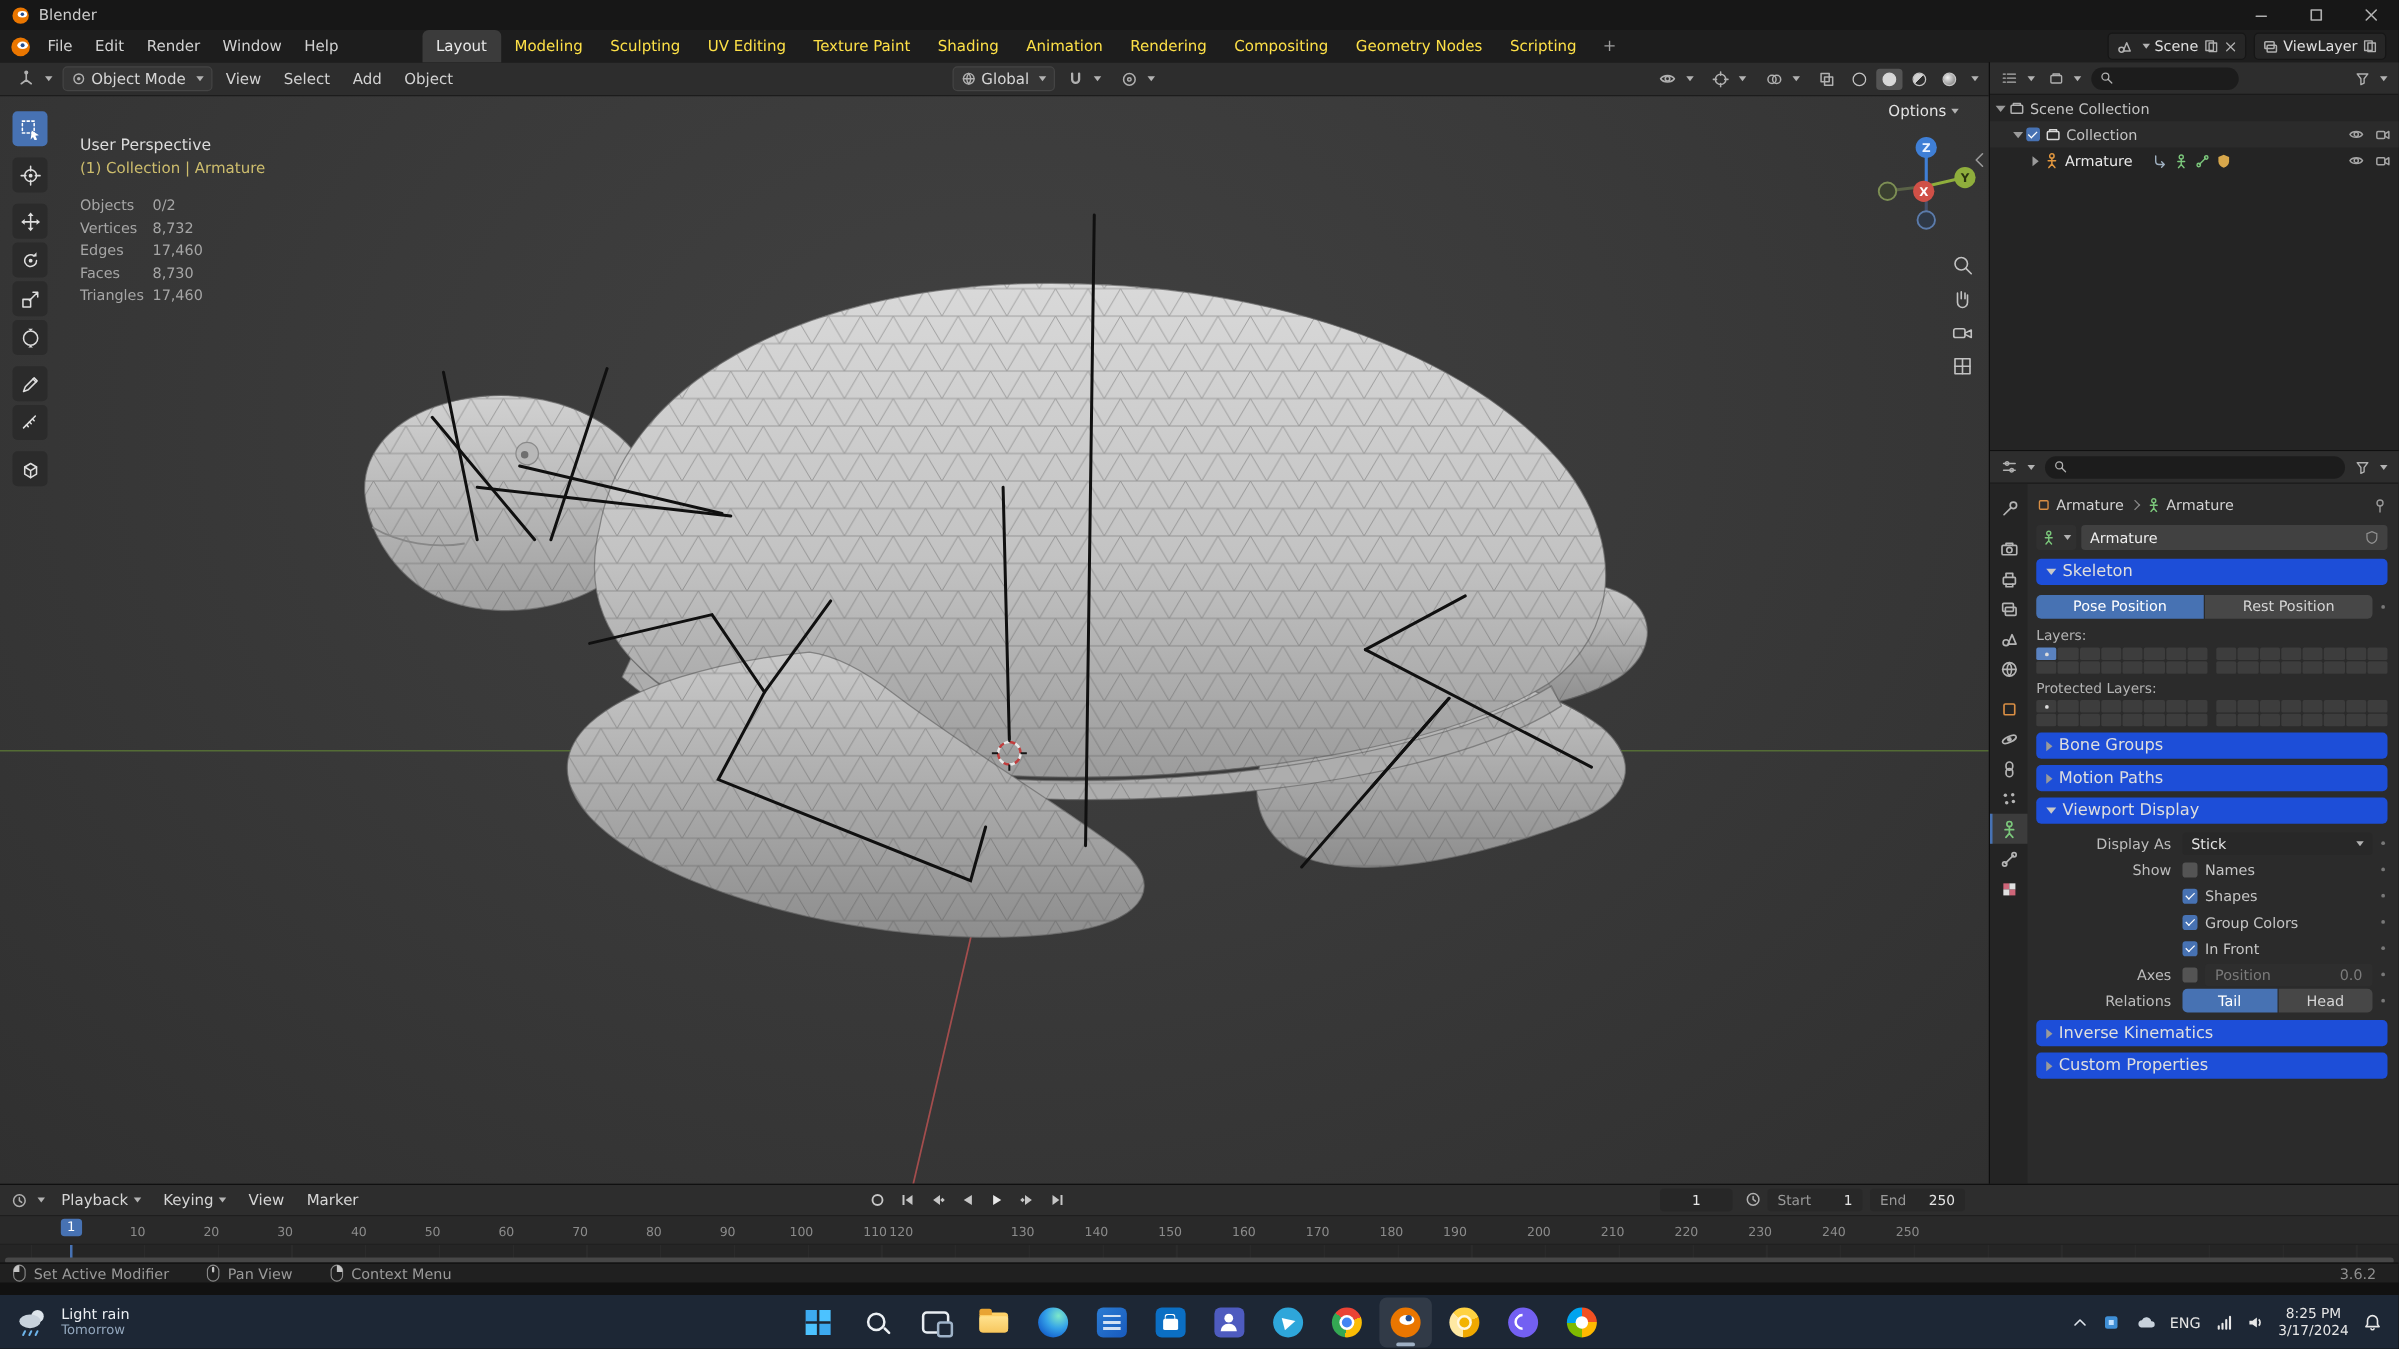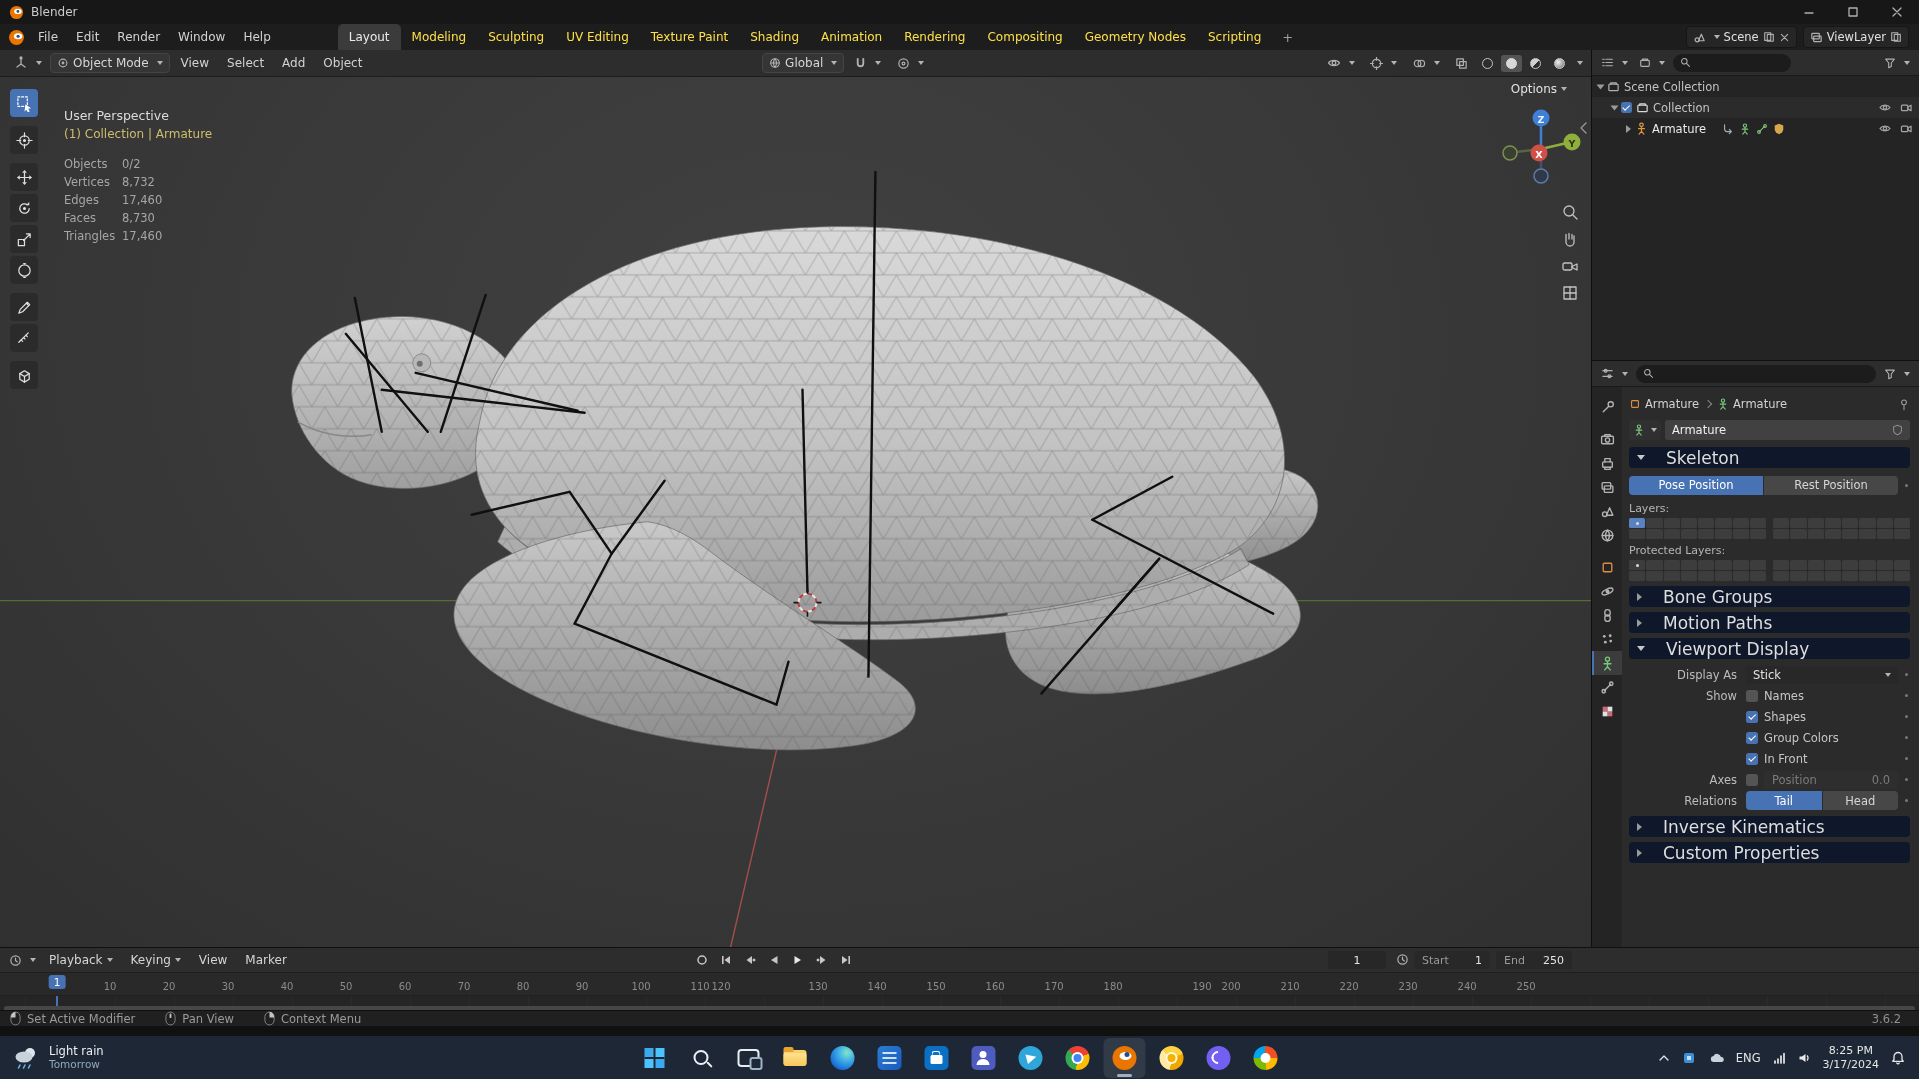--- a/index.html
+++ b/index.html
@@ -99,22 +99,22 @@
   .pr-content{flex:1;padding:6px 9px 6px 7px;font-size:11.5px;color:#c6c6c6;min-width:0}
   .crumbs{display:flex;align-items:center;gap:6px;height:22px}
   .crumb{display:flex;align-items:center;gap:4px;color:#d2d2d2}
   .crumb-sep{width:5px;height:5px;border-top:1.5px solid #888;border-right:1.5px solid #888;
              transform:rotate(45deg);flex:none}
   .name-row{display:flex;align-items:center;gap:4px;margin:5px 0 7px}
   .id-btn{background:#303030;border-radius:3px;height:20px;display:flex;align-items:center;padding:0 4px;gap:2px}
   .name-field{flex:1;background:#414141;border-radius:3px;height:20px;display:flex;align-items:center;
               padding:0 7px;color:#efefef;gap:6px}
   .name-field .sp{flex:1}
-  .sect{background:#0f172a;border-radius:4px;height:21px;display:flex;align-items:center;gap:21px;
-        padding:0 8px;color:#dedede;margin:5px 0;font-size:17px}
+  .sect{background:#1d4ed8;border-radius:4px;height:21px;display:flex;align-items:center;gap:5px;
+        padding:0 8px;color:#dedede;margin:5px 0;font-size:13px}
   .sect .tri-open{width:0;height:0;border-left:4px solid transparent;border-right:4px solid transparent;
         border-top:5px solid #c8c8c8}
   .seg{display:flex;margin:6px 0;gap:1px;flex:1}
   .seg button{flex:1;height:19px;border:none;font:inherit;font-size:11.5px;background:#474747;color:#d5d5d5}
   .seg button:first-child{border-radius:4px 0 0 4px}
   .seg button:last-child{border-radius:0 4px 4px 0}
   .seg button.on{background:#4772b3;color:#fff}
   .lay-label{color:#b5b5b5;font-size:11px;margin:5px 0 3px}
   .layergrid{display:flex;gap:7px;margin-bottom:2px}
   .lhalf{flex:1;display:grid;grid-template-columns:repeat(8,1fr);grid-auto-rows:10px;gap:1px}
@@ -1137,21 +1137,21 @@
       <span class="rmark" style="left: 582.1px;">90</span>
       <span class="rmark" style="left: 641.1px;">100</span>
       <span class="rmark" style="left: 700.1px;">110</span>
       <span class="rmark" style="left: 721px; text-align: center;">120</span>
       <span class="rmark" style="left: 818.1px;">130</span>
       <span class="rmark" style="left: 877.1px;">140</span>
       <span class="rmark" style="left: 936.1px;">150</span>
       <span class="rmark" style="left: 995.1px;">160</span>
       <span class="rmark" style="left: 1054.1px;">170</span>
       <span class="rmark" style="left: 1113.1px;">180</span>
-      <span class="rmark" style="left: 1202px;">190</span>
+      <span class="rmark" style="left: 1164px;">190</span>
       <span class="rmark" style="left: 1231.1px;">200</span>
       <span class="rmark" style="left: 1290.1px;">210</span>
       <span class="rmark" style="left: 1349.1px;">220</span>
       <span class="rmark" style="left: 1408.1px;">230</span>
       <span class="rmark" style="left: 1467.1px;">240</span>
       <span class="rmark" style="left: 1526.1px;">250</span>
     </div>
   <div class="tl-track">
     <span class="playhead"></span>
     <span class="hscroll"></span>

